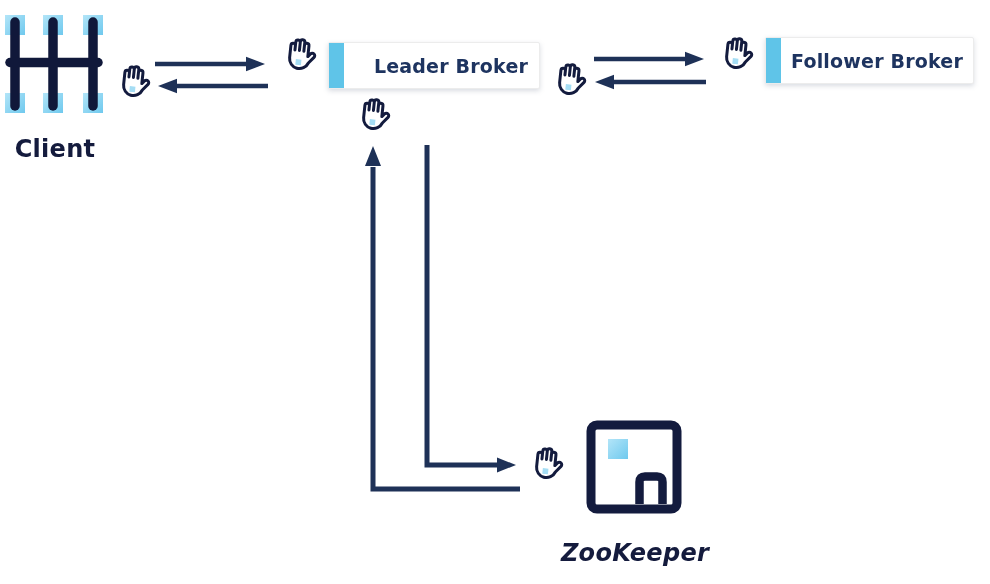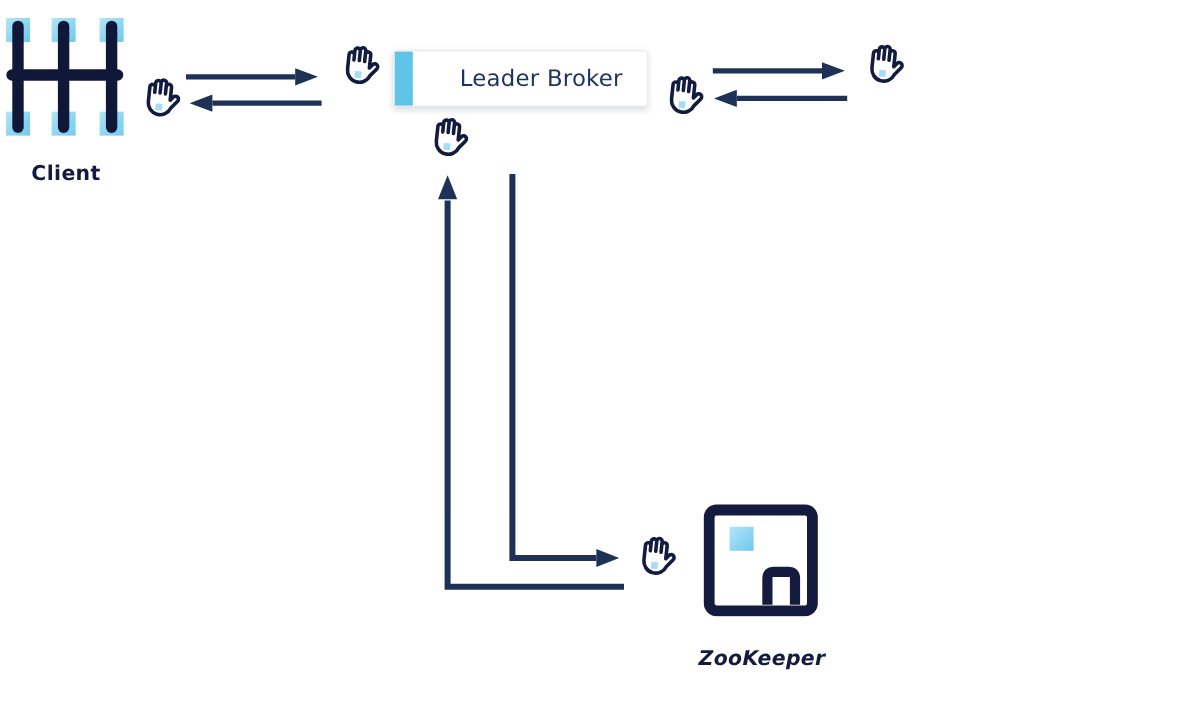--- a/index.html
+++ b/index.html
@@ -12,21 +12,21 @@
     width: 990px; height: 584px;
     background: #ffffff;
     overflow: hidden;
   }
   .abs { position: absolute; }
 
   
   .node-label {
     position: absolute;
     font-weight: 700;
-    font-size: 17px;
+    font-size: 24px;
     color: #141b3d;
     text-align: center;
     letter-spacing: 0.3px;
   }
 
   
   .broker-box {
     position: absolute;
     height: 45px;
     background: #ffffff;
@@ -38,21 +38,21 @@
   }
   .broker-bar {
     position: absolute;
     left: 0; top: 0; bottom: 0;
     width: 15px;
     background: #5fc4e8;
   }
   .broker-label {
     flex: 1;
     text-align: center;
-    font-weight: 400;
+    font-weight: 700;
     font-size: 19px;
     color: #1e3460;
     letter-spacing: 0.2px;
     padding-left: 15px;
   }
   .broker-label.shift { padding-left: 34px; }
 
   
   .hand {
     position: absolute;
@@ -145,20 +145,24 @@
     </svg>
   <svg class="hand" style="left:528px; top:444px;">
       <use href="#hand-symbol"></use>
     </svg>
 
   <div class="broker-box" style="left:328px; top:42px; width:210px;">
     <div class="broker-bar"></div>
     <div class="broker-label shift">Leader Broker</div>
   </div>
 
+  <div class="broker-box" style="left:765px; top:37px; width:207px;">
+    <div class="broker-bar"></div>
+    <div class="broker-label">Follower Broker</div>
+  </div>
 
   <svg class="abs" style="left:586px; top:420px;" width="96" height="94" viewBox="0 0 96 94">
     <rect x="5" y="5" width="86" height="84" rx="6" fill="#ffffff" stroke="#131b3e" stroke-width="9"></rect>
     <rect x="22" y="19" width="20" height="20" fill="url(#sky-grad)"></rect>
     <path d="M53.5 84 V62 Q53.5 56.5 59 56.5 H71 Q76.5 56.5 76.5 62 V84" fill="none" stroke="#131b3e" stroke-width="8.5"></path>
   </svg>
   <div class="node-label" style="left:545px; top:539px; width:180px;font-style:italic;">ZooKeeper</div>
 
 </div>
 

